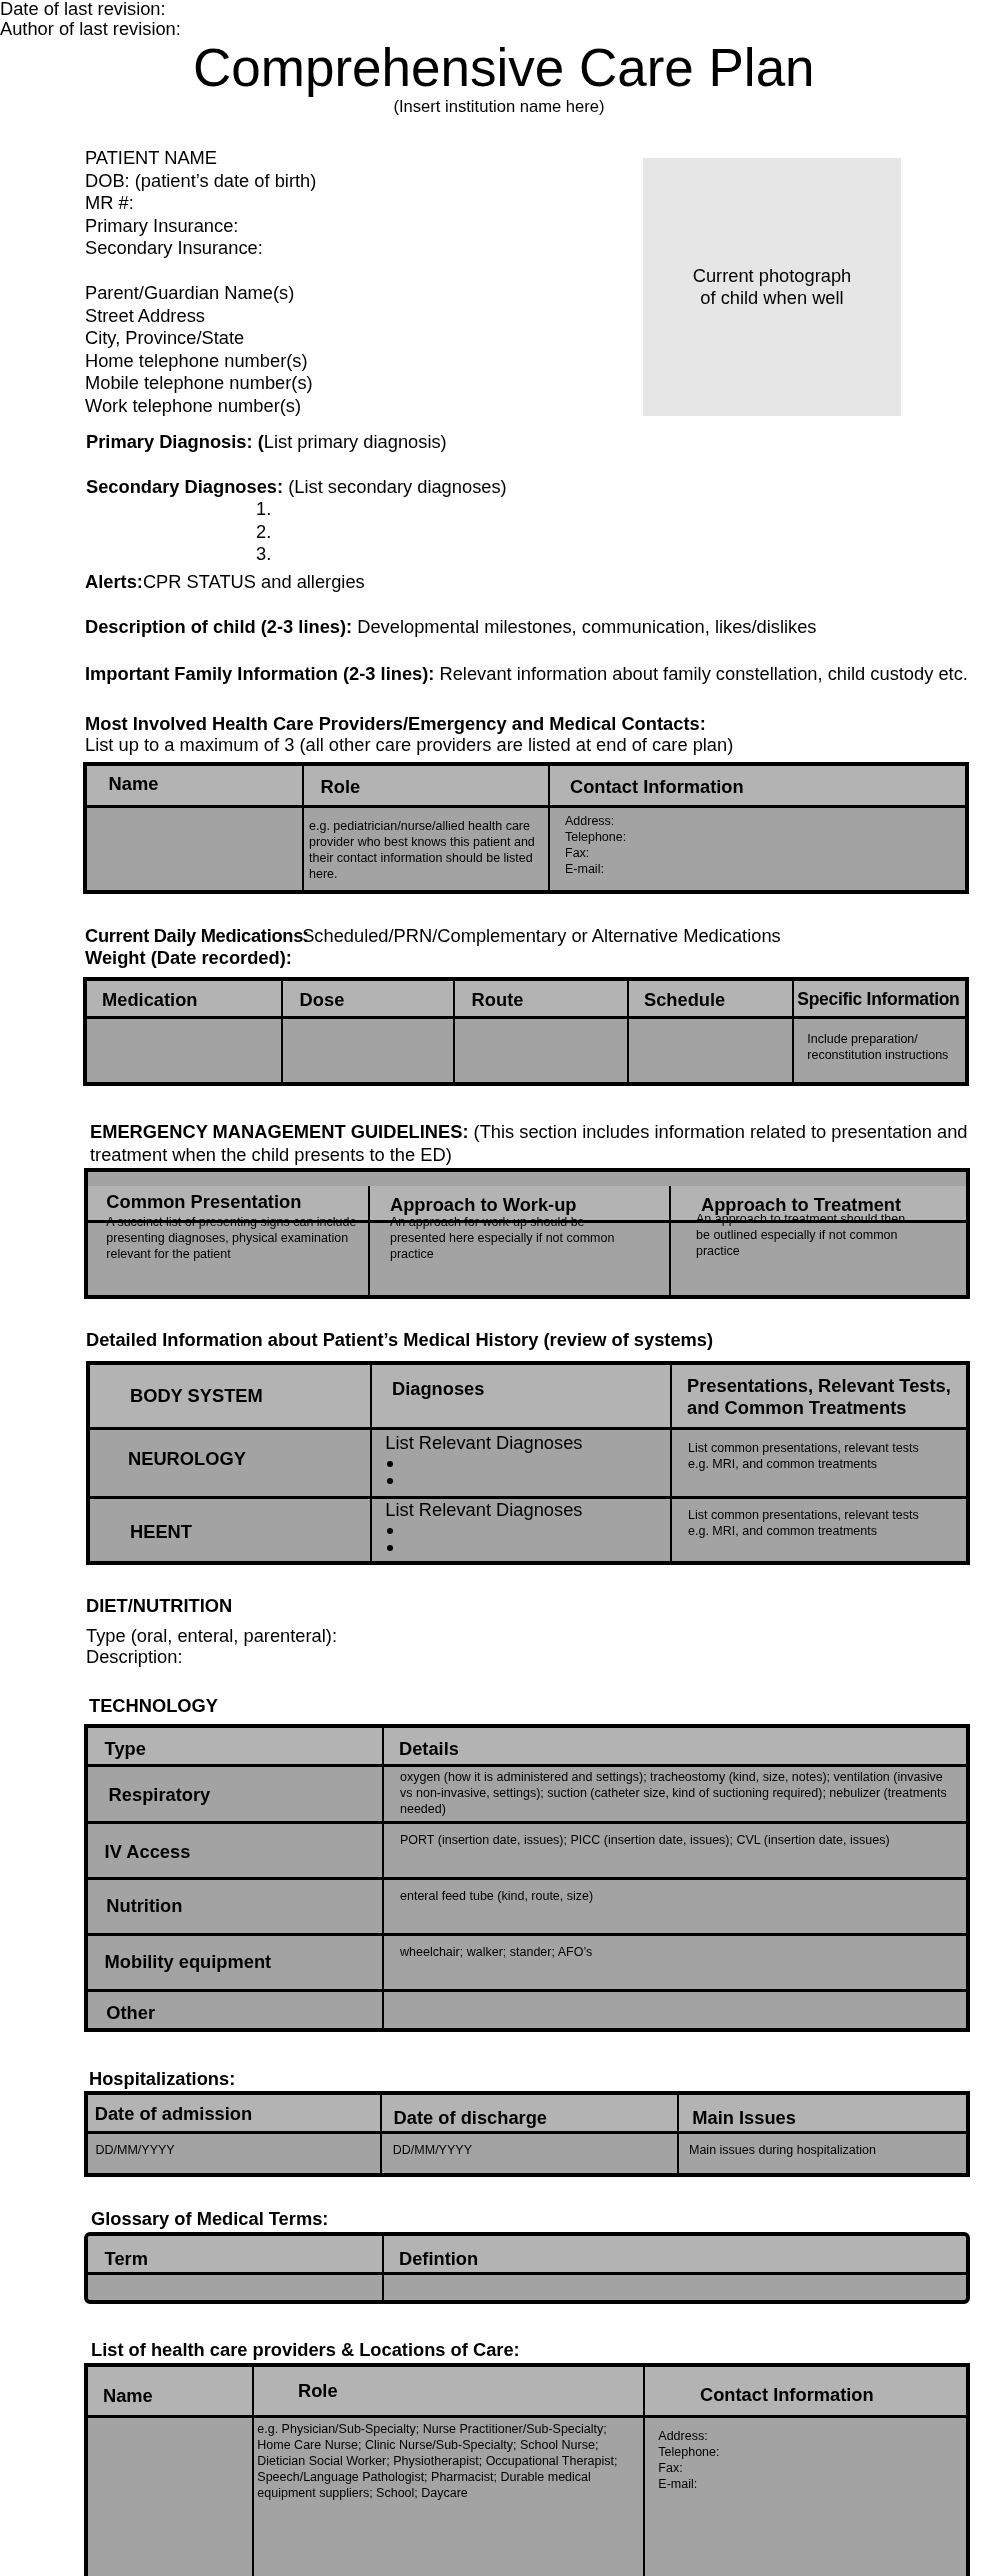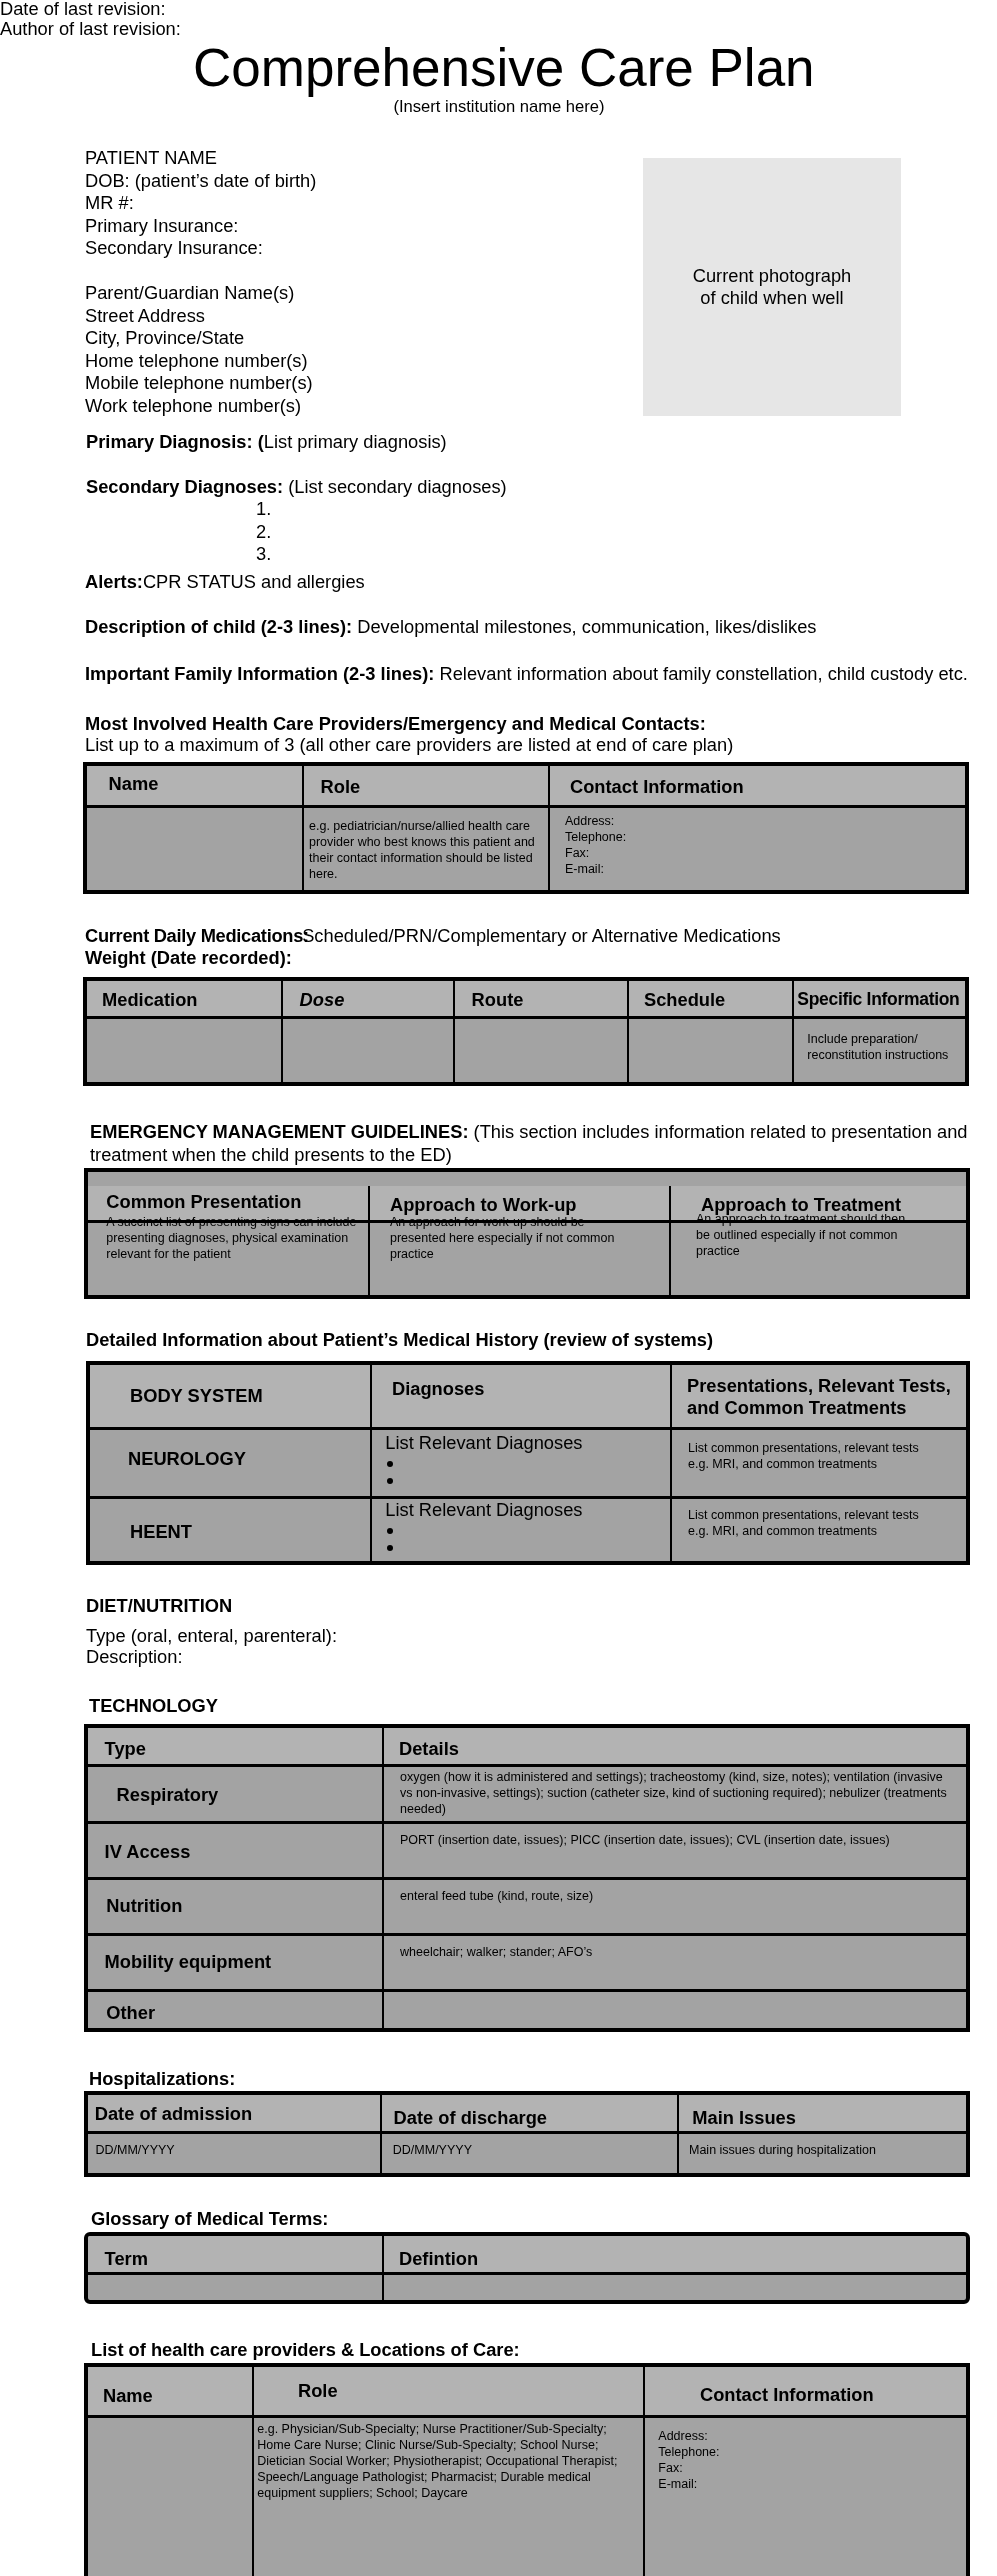--- a/index.html
+++ b/index.html
@@ -106,21 +106,21 @@
 </div>
 
 <div class="abs t22 nowrap" style="left:85px;top:925px;">
   <span class="b" style="letter-spacing:-0.3px;">Current Daily Medications:</span><span style="margin-left:-6.7px;">Scheduled/PRN/Complementary or Alternative Medications</span>
 </div>
 <div class="abs t22 b" style="left:85px;top:947px;">Weight (Date recorded):</div>
 
 <div class="tbl" style="left:83px;top:977px;width:886px;height:109px;">
   <div class="row head" style="top:0;height:38px;">
     <div class="cell" style="left:0;width:194px;padding:7.5px 0 0 15px;"><span class="hcell">Medication</span></div>
-    <div class="cell div" style="left:194px;width:172px;padding:7.5px 0 0 16.6px;font-style:italic;"><span class="hcell">Dose</span></div>
+    <div class="cell div" style="left:194px;width:172px;padding:7.5px 0 0 16.6px;"><span class="hcell">Dose</span></div>
     <div class="cell div" style="left:366px;width:175px;padding:7.5px 0 0 16.6px;"><span class="hcell">Route</span></div>
     <div class="cell div" style="left:540px;width:165px;padding:7.5px 0 0 15px;"><span class="hcell">Schedule</span></div>
     <div class="cell div nowrap" style="left:705px;right:0;padding:7.5px 0 0 3.3px;"><span class="hcell" style="font-size:17.5px;letter-spacing:-0.3px;">Specific Information</span></div>
   </div>
   <div class="row" style="top:38px;bottom:0;">
     <div class="cell" style="left:0;width:194px;"></div>
     <div class="cell div" style="left:194px;width:172px;"></div>
     <div class="cell div" style="left:366px;width:175px;"></div>
     <div class="cell div" style="left:540px;width:165px;"></div>
     <div class="cell div small" style="left:705px;right:0;padding:11.6px 3.3px 0 13.3px;">Include preparation/ reconstitution instructions</div>
@@ -181,21 +181,21 @@
 <div class="abs t22" style="left:86px;top:1646px;">Description:</div>
 
 <div class="abs t22 b" style="left:89px;top:1695px;">TECHNOLOGY</div>
 
 <div class="tbl" style="left:84px;top:1724px;width:886px;height:308px;">
   <div class="row head" style="top:0;height:39px;">
     <div class="cell" style="left:0;width:294px;padding:10px 0 0 16.6px;"><span class="hcell">Type</span></div>
     <div class="cell div" style="left:294px;right:0;padding:10px 0 0 15px;"><span class="hcell">Details</span></div>
   </div>
   <div class="row" style="top:39px;height:54px;">
-    <div class="cell" style="left:12px;width:322px;padding:16.6px 0 0 16.6px;"><span class="hcell">Respiratory</span></div>
+    <div class="cell" style="left:4px;width:322px;padding:16.6px 0 0 16.6px;"><span class="hcell">Respiratory</span></div>
     <div class="cell div small" style="left:294px;right:0;padding:1.7px 10px 0 16px;">oxygen (how it is administered and settings); tracheostomy (kind, size, notes); ventilation (invasive vs non-invasive, settings); suction (catheter size, kind of suctioning required); nebulizer (treatments needed)</div>
   </div>
   <div class="row sep" style="top:93px;height:56px;">
     <div class="cell" style="left:0;width:294px;padding:16.6px 0 0 16.6px;"><span class="hcell">IV Access</span></div>
     <div class="cell div small" style="left:294px;right:0;padding:8.3px 10px 0 16px;">PORT (insertion date, issues); PICC (insertion date, issues); CVL (insertion date, issues)</div>
   </div>
   <div class="row sep" style="top:149px;height:56px;">
     <div class="cell" style="left:0;width:294px;padding:15px 0 0 18.3px;"><span class="hcell">Nutrition</span></div>
     <div class="cell div small" style="left:294px;right:0;padding:8.3px 10px 0 16px;">enteral feed tube (kind, route, size)</div>
   </div>

